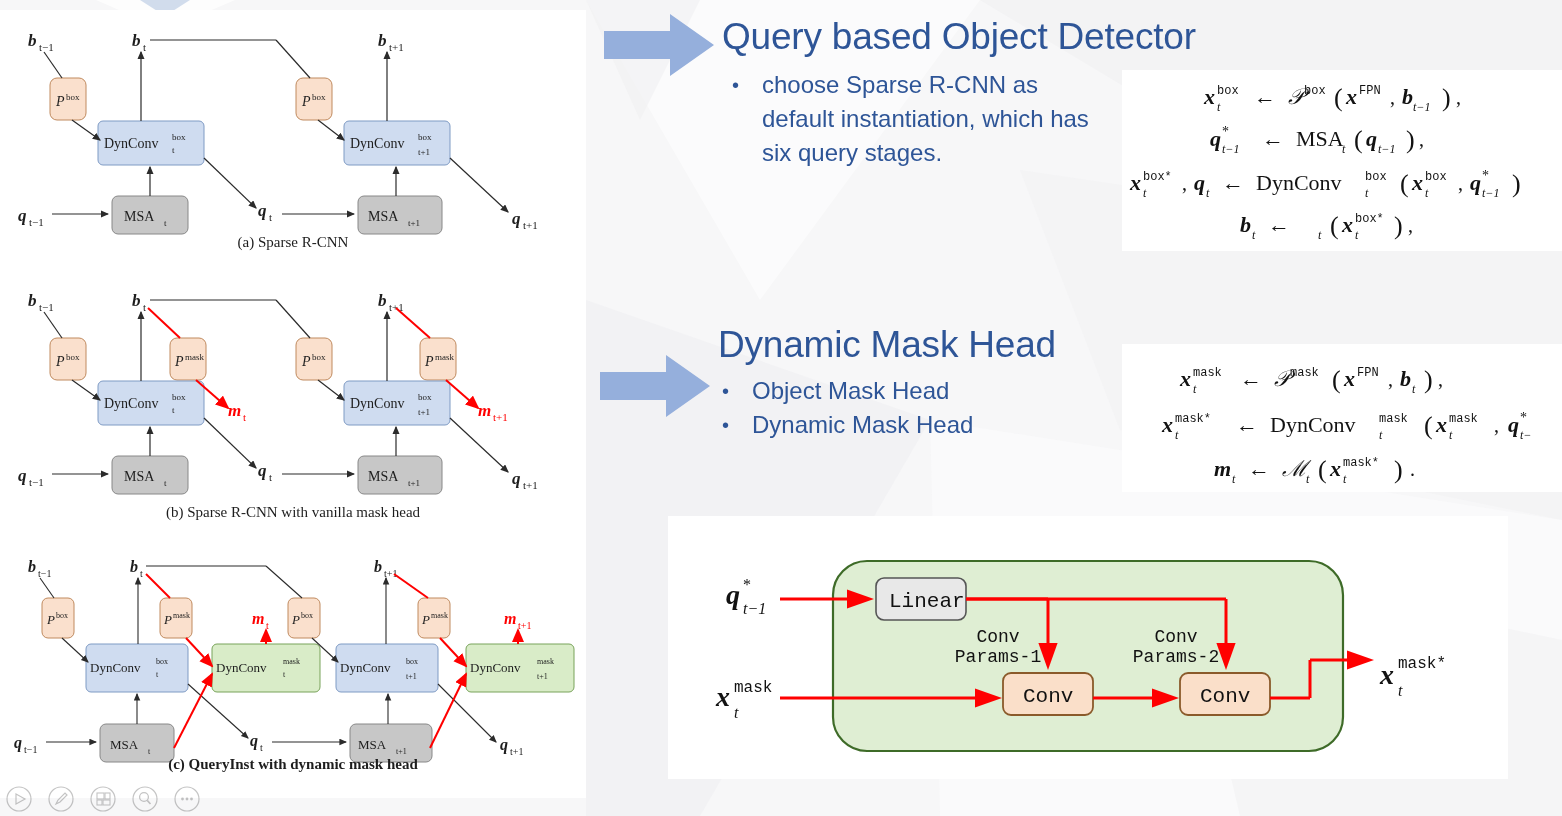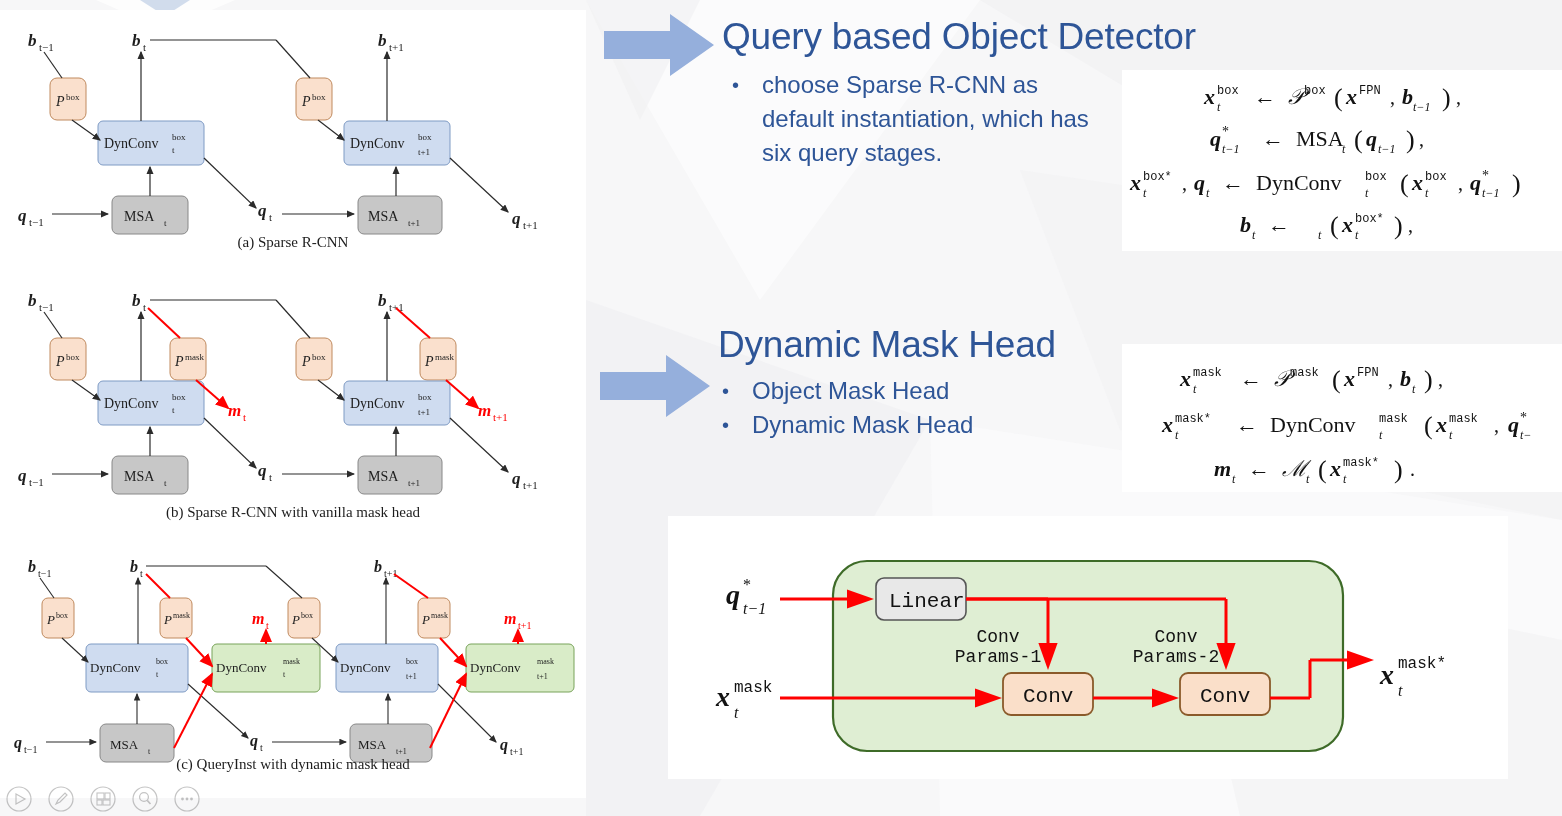--- a/index.html
+++ b/index.html
@@ -380,21 +380,21 @@
           <line x1="146" y1="40" x2="170" y2="64"></line>
           <line x1="186" y1="104" x2="212" y2="132" marker-end="url(#ahr3)"></line>
           <line x1="174" y1="214" x2="212" y2="140" marker-end="url(#ahr3)"></line>
           <line x1="266" y1="110" x2="266" y2="96" marker-end="url(#ahr3)"></line>
           <line x1="394" y1="40" x2="428" y2="64"></line>
           <line x1="440" y1="104" x2="466" y2="132" marker-end="url(#ahr3)"></line>
           <line x1="430" y1="214" x2="466" y2="140" marker-end="url(#ahr3)"></line>
           <line x1="518" y1="110" x2="518" y2="96" marker-end="url(#ahr3)"></line>
         </g>
       </svg>
-      <div class="fig-caption" style="top:222px;">(c) QueryInst with dynamic mask head</div>
+      <div class="fig-caption" style="top:222px;font-weight:bold;">(c) QueryInst with dynamic mask head</div>
     </div>
   </div>
 
   <svg class="arrow-1" width="110" height="62" viewBox="0 0 110 62">
     <polygon points="0,17 66,17 66,0 110,31 66,62 66,45 0,45" fill="#95afdc"></polygon>
   </svg>
   <div class="heading heading-1">Query based Object Detector</div>
   <div class="bullets bullets-1">
     <div class="bullet-row">
       <span class="bullet-dot">•</span>

